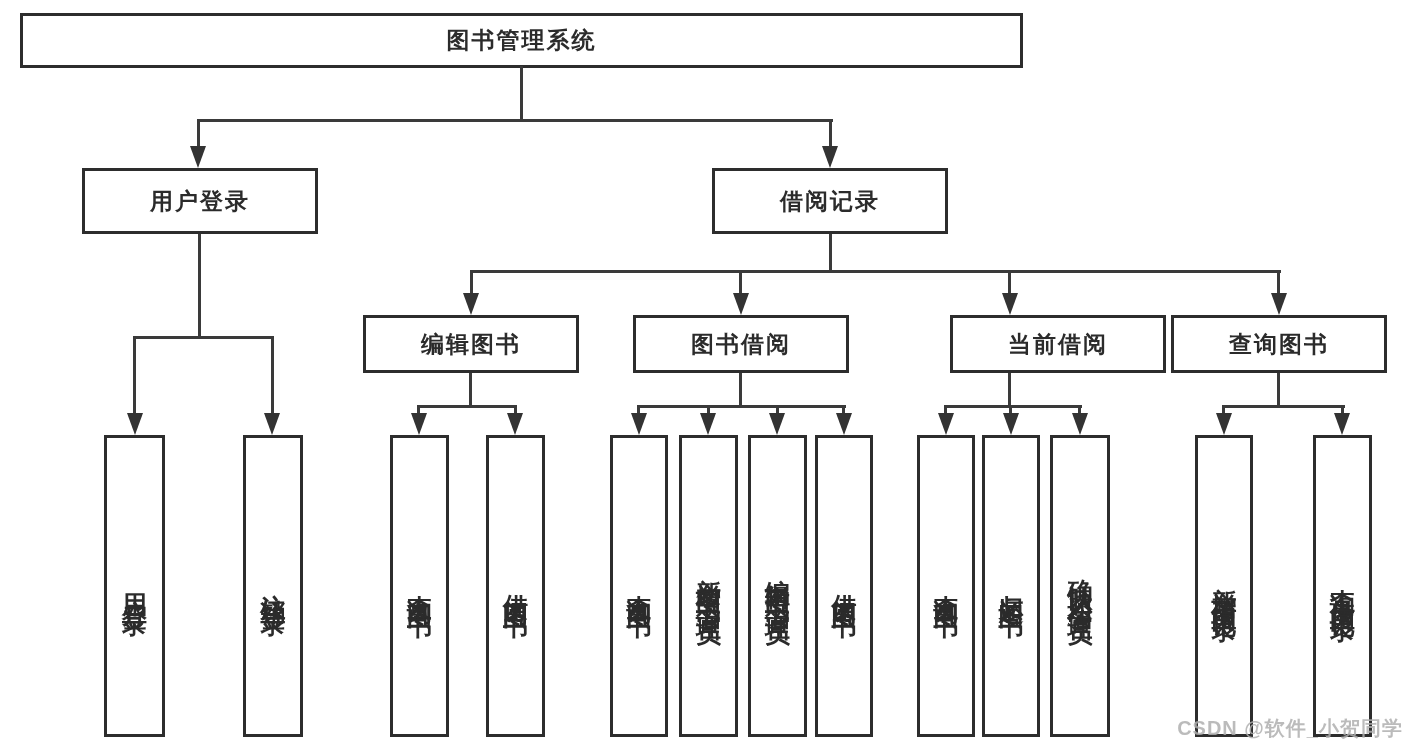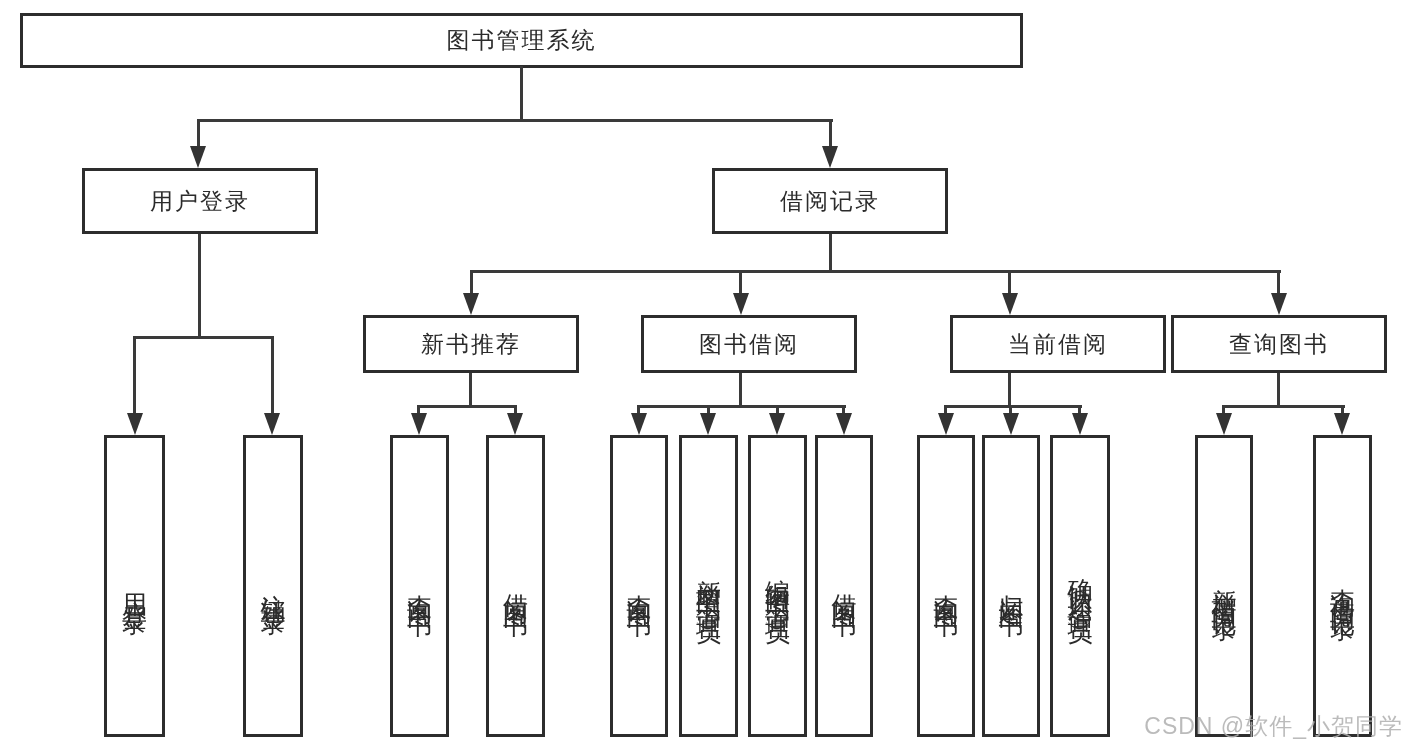--- a/index.html
+++ b/index.html
@@ -3,20 +3,21 @@
 <meta charset="utf-8">
 <style>
   html,body{margin:0;padding:0;background:#ffffff;}
   .canvas{
     position:relative;
     width:1405px;height:747px;
     background:#ffffff;
     font-family:"Liberation Sans","DejaVu Sans",sans-serif;
     color:#2b2b2b;
     overflow:hidden;
+    font-weight:bold;
   }
   .hbox{
     position:absolute;
     border:3px solid #2d2d2d;
     background:#ffffff;
     display:flex;align-items:center;justify-content:center;
     font-size:23px;letter-spacing:2px;color:#2b2b2b;
     box-sizing:border-box;
   }
   .vbox{
@@ -38,21 +39,21 @@
   .line{position:absolute;background:#3a3a3a;}
   .arrow{
     position:absolute;width:0;height:0;
     border-left:8px solid transparent;
     border-right:8px solid transparent;
     border-top:22px solid #333333;
   }
   .watermark{
     position:absolute;
     right:2px;bottom:5px;
-    font-size:23px;
+    font-size:20px;
     color:rgba(175,175,175,0.85);
     letter-spacing:1px;
     z-index:5;
     white-space:nowrap;
   }
 </style>
 </head>
 <body>
 
 <div class="canvas">
@@ -87,23 +88,23 @@
   <div class="line" style="left:470px;top:270px;width:3px;height:25px;"></div>
   <div class="arrow" style="left:463px;top:293px;"></div>
   <div class="line" style="left:739px;top:270px;width:3px;height:25px;"></div>
   <div class="arrow" style="left:733px;top:293px;"></div>
   <div class="line" style="left:1008px;top:270px;width:3px;height:25px;"></div>
   <div class="arrow" style="left:1002px;top:293px;"></div>
   <div class="line" style="left:1277px;top:270px;width:3px;height:25px;"></div>
   <div class="arrow" style="left:1271px;top:293px;"></div>
 
   <div class="hbox" style="left:363px;top:315px;width:216px;height:58px;">
-    <span>新书推荐</span>
+    <span>编辑图书</span>
   </div>
-  <div class="hbox" style="left:633px;top:315px;width:216px;height:58px;margin-left:8px;">
+  <div class="hbox" style="left:633px;top:315px;width:216px;height:58px;">
     <span>图书借阅</span>
   </div>
   <div class="hbox" style="left:950px;top:315px;width:216px;height:58px;">
     <span>当前借阅</span>
   </div>
   <div class="hbox" style="left:1171px;top:315px;width:216px;height:58px;">
     <span>查询图书</span>
   </div>
 
   <div class="line" style="left:469px;top:373px;width:3px;height:35px;"></div>

